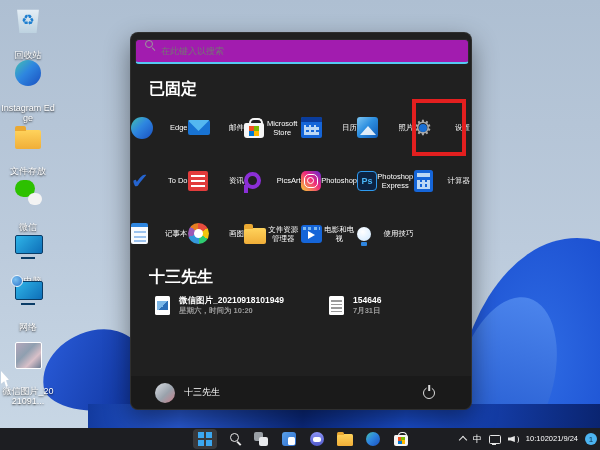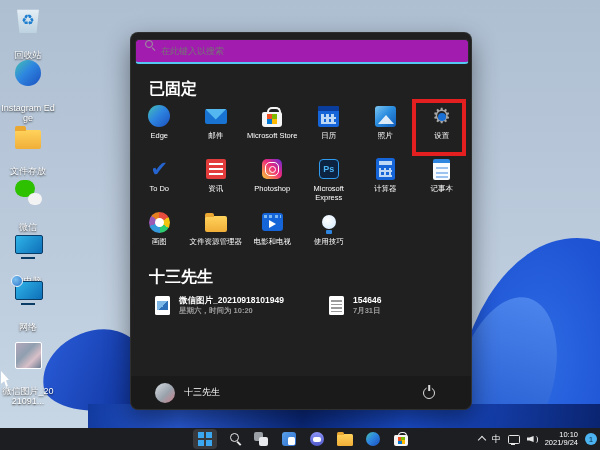--- a/index.html
+++ b/index.html
@@ -55,21 +55,21 @@
   .searchbox input{background:transparent;border:none;outline:none;color:#bdbdbd;font-size:9px;width:100%;
     font-family:"Liberation Sans","DejaVu Sans",sans-serif;}
   .sect{position:absolute;color:#fff;font-size:16px;font-weight:bold;}
   .allapps{position:absolute;right:26px;top:44px;display:flex;align-items:center;gap:4px;
     background:#2b2b2b;border:1px solid #3c3c3c;border-radius:3px;color:#eee;font-size:8px;
     padding:3px 8px;cursor:pointer;}
   .allapps .chev-r{font-size:9px;line-height:8px;color:#ccc;}
 
   .apps{position:absolute;left:0;top:68px;width:339px;display:grid;
     grid-template-columns:repeat(6,1fr);grid-auto-rows:53px;}
-  .cell{display:flex;flex-direction:column;align-items:center;cursor:pointer;}
+  .cell{display:flex;flex-direction:row;align-items:center;cursor:pointer;justify-content:space-between;}
   .ai{height:30px;display:flex;align-items:center;justify-content:center;}
   .al{font-size:7.5px;line-height:9px;color:#fff;text-align:center;max-width:54px;}
 
   
   .g-edge{width:22px;height:22px;border-radius:50%;background:linear-gradient(135deg,#45c0b0 0%,#2e86e0 45%,#1a50c0 100%);}
   .g-mail{width:22px;height:15px;background:#1873d3;border-radius:2px;position:relative;overflow:hidden;}
   .g-mail::before{content:"";position:absolute;left:0;top:0;width:22px;height:12px;background:#54b7f0;
     clip-path:polygon(0 0,100% 0,50% 92%);}
   .g-cal{width:21px;height:21px;background:#1565d8;border-radius:2px;position:relative;overflow:hidden;}
   .g-cal::before{content:"";position:absolute;left:0;top:0;right:0;height:5px;background:#0a3c9c;}
@@ -182,21 +182,21 @@
   .chev-up{width:6px;height:6px;border-left:1.5px solid #e6e6e6;border-top:1.5px solid #e6e6e6;
     transform:rotate(45deg);margin-top:2px;cursor:pointer;}
   .ime{font-size:9px;color:#fff;cursor:pointer;}
   .t-net{width:12px;height:9px;border:1.3px solid #e6e6e6;border-radius:1.5px;position:relative;cursor:pointer;}
   .t-net::after{content:"";position:absolute;left:2.5px;bottom:-2.8px;width:4px;height:1.4px;background:#e6e6e6;}
   .t-vol{width:11px;height:10px;position:relative;cursor:pointer;}
   .t-vol::before{content:"";position:absolute;left:0;top:2px;width:7px;height:6px;background:#e6e6e6;
     clip-path:polygon(0 25%,40% 25%,100% 0,100% 100%,40% 75%,0 75%);}
   .t-vol::after{content:"";position:absolute;right:0px;top:1.5px;width:4px;height:7px;
     border-right:1.4px solid #e6e6e6;border-radius:50%;}
-  .clockbox{display:flex;flex-direction:column;align-items:flex-end;line-height:8.5px;cursor:pointer;}
+  .clockbox{display:flex;flex-direction:row;align-items:flex-end;line-height:8.5px;cursor:pointer;}
   .clockbox span{font-size:7.5px;color:#fff;}
   .badge{width:12px;height:12px;border-radius:50%;background:#4cb4f0;color:#0a3350;font-size:8px;
     display:flex;align-items:center;justify-content:center;cursor:pointer;}
 
   
   .cursor{position:absolute;left:1px;top:371px;width:11px;height:16px;background:#fff;z-index:40;
     clip-path:polygon(0 0,0 80%,30% 64%,46% 100%,62% 92%,46% 58%,72% 55%);
     filter:drop-shadow(0 0 1px #000);}
 </style>
 </head>
@@ -297,29 +297,35 @@
         <span class="al">To Do</span>
       </div>
       <div class="cell">
         <span class="ai">
             <span class="g-news"></span>
           </span>
         <span class="al">资讯</span>
       </div>
       <div class="cell">
         <span class="ai">
+            <span class="g-picsart"></span>
+          </span>
+        <span class="al">PicsArt</span>
+      </div>
+      <div class="cell">
+        <span class="ai">
             <span class="g-insta"></span>
           </span>
         <span class="al">Photoshop</span>
       </div>
       <div class="cell">
         <span class="ai">
             <span class="g-ps"></span>
           </span>
-        <span class="al">Microsoft Express</span>
+        <span class="al">Photoshop Express</span>
       </div>
       <div class="cell">
         <span class="ai">
             <span class="g-calc"></span>
           </span>
         <span class="al">计算器</span>
       </div>
 
       <div class="cell">
         <span class="ai">

